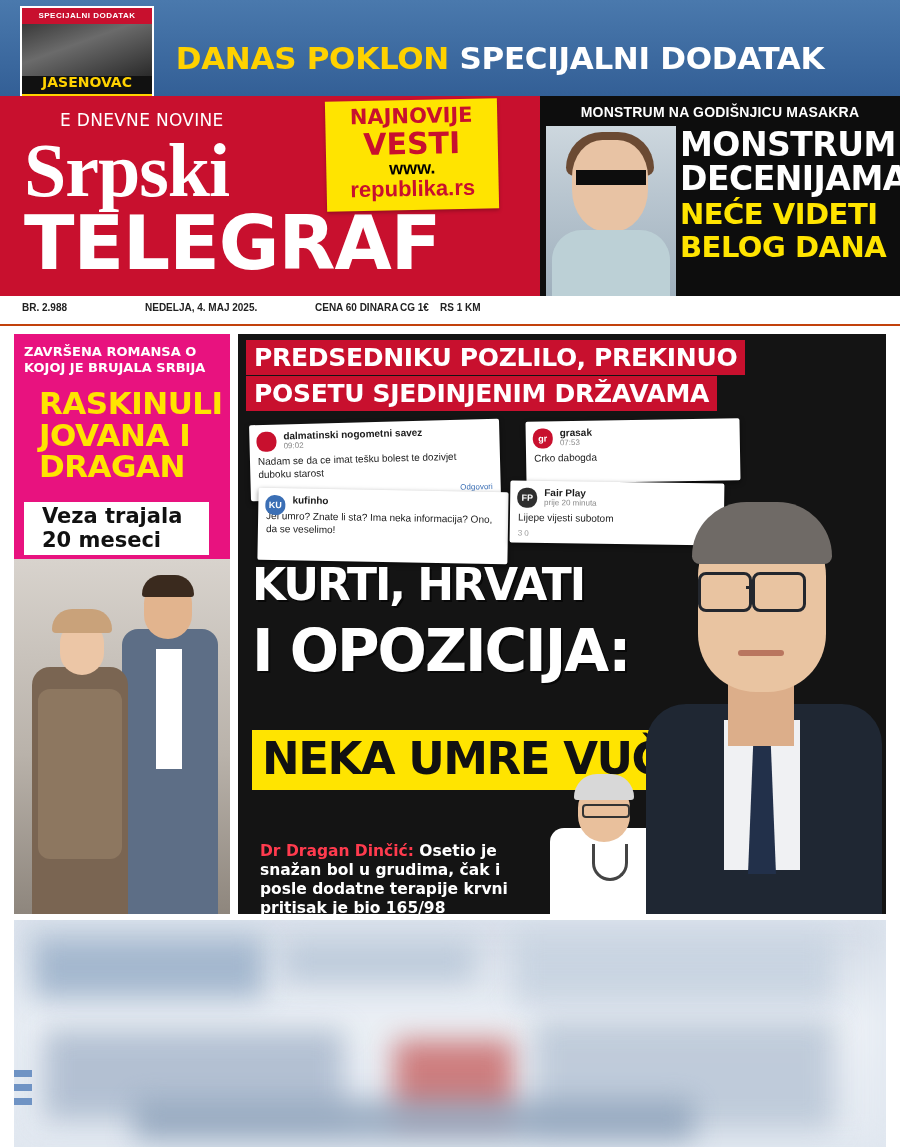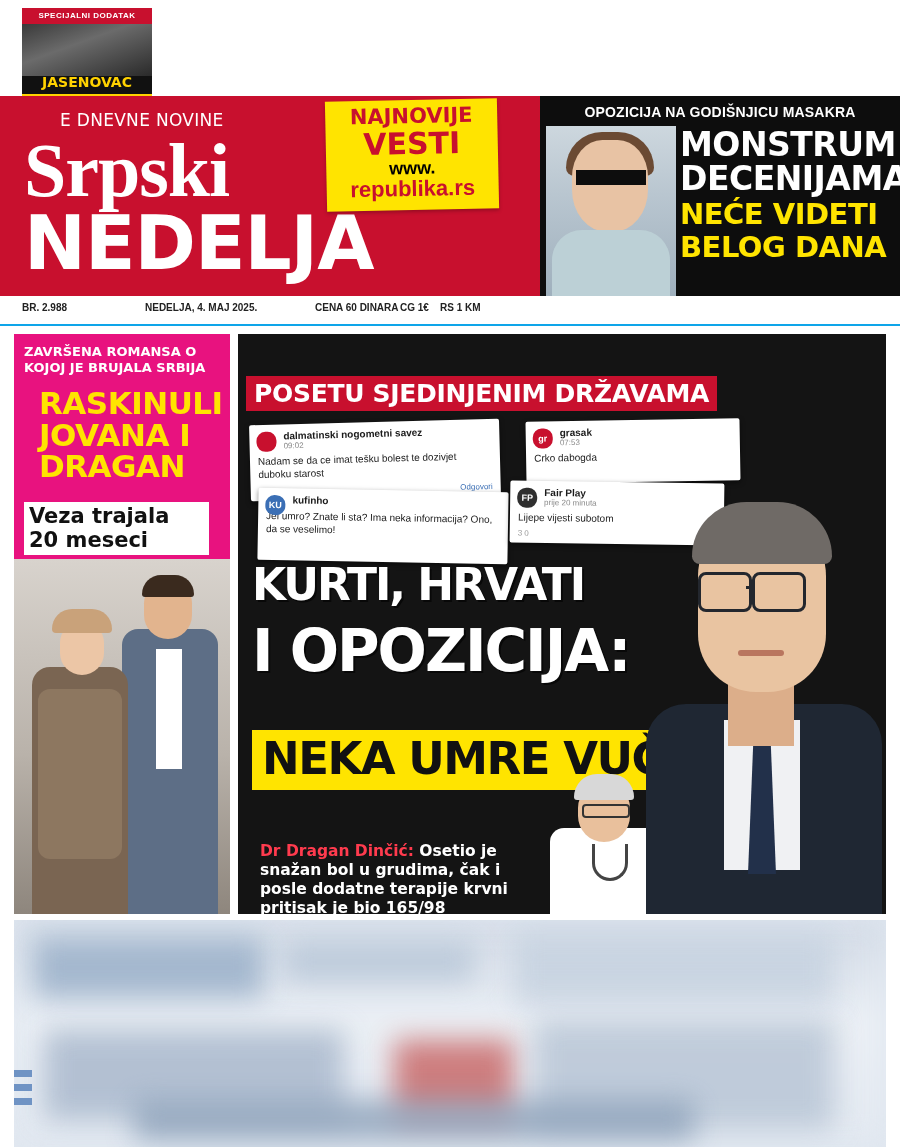--- a/index.html
+++ b/index.html
@@ -182,21 +182,21 @@
     letter-spacing: -.5px; line-height: 1;
   }
   .mr-l3 { top: 104px; }
   .mr-l4 { top: 137px; }
 
   
   .info-strip {
     position: absolute;
     left: 0; top: 296px; width: 900px; height: 28px;
     background: #ffffff;
-    border-bottom: 2px solid #0ea5e9;
+    border-bottom: 2px solid #c2410c;
   }
   .info-strip span {
     position: absolute; top: 6px;
     font-size: 10px; color: #222; font-weight: bold;
   }
   .is-br { left: 22px; }
   .is-date { left: 145px; font-weight: normal; }
   .is-price { left: 315px; }
   .is-cg { left: 400px; font-weight: normal; }
   .is-rs { left: 440px; font-weight: normal; }
@@ -215,21 +215,21 @@
     font-family: "DejaVu Sans", sans-serif;
   }
   .lc-head {
     position: absolute; left: 25px; top: 54px; width: 200px;
     color: #ffe400; font-size: 31px; font-weight: bold; line-height: 1.02;
     font-family: "DejaVu Sans", sans-serif; letter-spacing: -.5px;
   }
   .lc-sub {
     position: absolute; left: 10px; top: 168px; width: 185px;
     background: #ffffff; color: #111; font-size: 21px; font-weight: bold;
-    line-height: 1.12; padding: 3px 5px; box-sizing: border-box;
+    line-height: 1.12; padding: 3px 18px; box-sizing: border-box;
     font-family: "DejaVu Sans", sans-serif;
   }
   .lc-photo {
     position: absolute; left: 0; top: 225px; width: 216px; height: 355px;
     background: linear-gradient(180deg,#d8d3cd 0%, #b9b2aa 55%, #8e867d 100%);
   }
   .lc-photo .man-body {
     position: absolute; left: 108px; top: 70px; width: 96px; height: 285px;
     background: #5d6e86;
     border-radius: 16px 16px 0 0;
@@ -449,44 +449,50 @@
   .bars i {
     display: block; width: 18px; height: 7px; margin-bottom: 7px;
     background: #6f93c4;
   }
 </style>
 </head>
 <body>
 
 <div class="page">
 
+  <div class="promo-bar">
+    <div class="promo-text">
+      <span class="yellow">DANAS POKLON</span>
+      <span>SPECIJALNI DODATAK</span>
+    </div>
+  </div>
 
   <div class="promo-thumb">
     <div class="pt-head">SPECIJALNI DODATAK</div>
     <div class="pt-img"></div>
     <div class="pt-title">JASENOVAC</div>
     <div class="pt-sub">VREME ZLA</div>
     <div class="pt-img2"></div>
   </div>
 
   <div class="masthead">
     <div class="mast-left-strip"></div>
     <div class="mast-kicker">E DNEVNE NOVINE</div>
     <div class="mast-title1">Srpski</div>
-    <div class="mast-title2">NEDELJA</div>
+    <div class="mast-title2">TELEGRAF</div>
 
     <div class="najnovije">
       <div class="naj-l1">NAJNOVIJE</div>
       <div class="naj-l2">VESTI</div>
       <div class="naj-l3">www.</div>
       <div class="naj-l4">republika.rs</div>
     </div>
 
     <div class="mast-right">
-      <div class="mr-kicker">OPOZICIJA NA GODIŠNJICU MASAKRA</div>
+      <div class="mr-kicker">MONSTRUM NA GODIŠNJICU MASAKRA</div>
       <div class="mr-photo">
         <div class="hair"></div>
         <div class="face"></div>
         <div class="eyebar"></div>
         <div class="hoodie"></div>
       </div>
       <div class="mr-l1">MONSTRUM</div>
       <div class="mr-l2">DECENIJAMA</div>
       <div class="mr-l3">NEĆE VIDETI</div>
       <div class="mr-l4">BELOG DANA</div>
@@ -512,20 +518,21 @@
       <div class="man-head"></div>
       <div class="man-hair"></div>
       <div class="woman-body"></div>
       <div class="woman-coat"></div>
       <div class="woman-head"></div>
       <div class="woman-hat"></div>
     </div>
   </div>
 
   <div class="main-block">
+    <div class="mb-redbar1">PREDSEDNIKU POZLILO, PREKINUO</div>
     <div class="mb-redbar2">POSETU SJEDINJENIM DRŽAVAMA</div>
 
     <div class="cards">
 
       <div class="card card1">
         <div class="av av-red"></div>
         <div class="nm">dalmatinski nogometni savez</div>
         <div class="tm">09:02</div>
         <div class="tx">Nadam se da ce imat tešku bolest te dozivjet duboku starost</div>
         <div class="rp">Odgovori</div>

